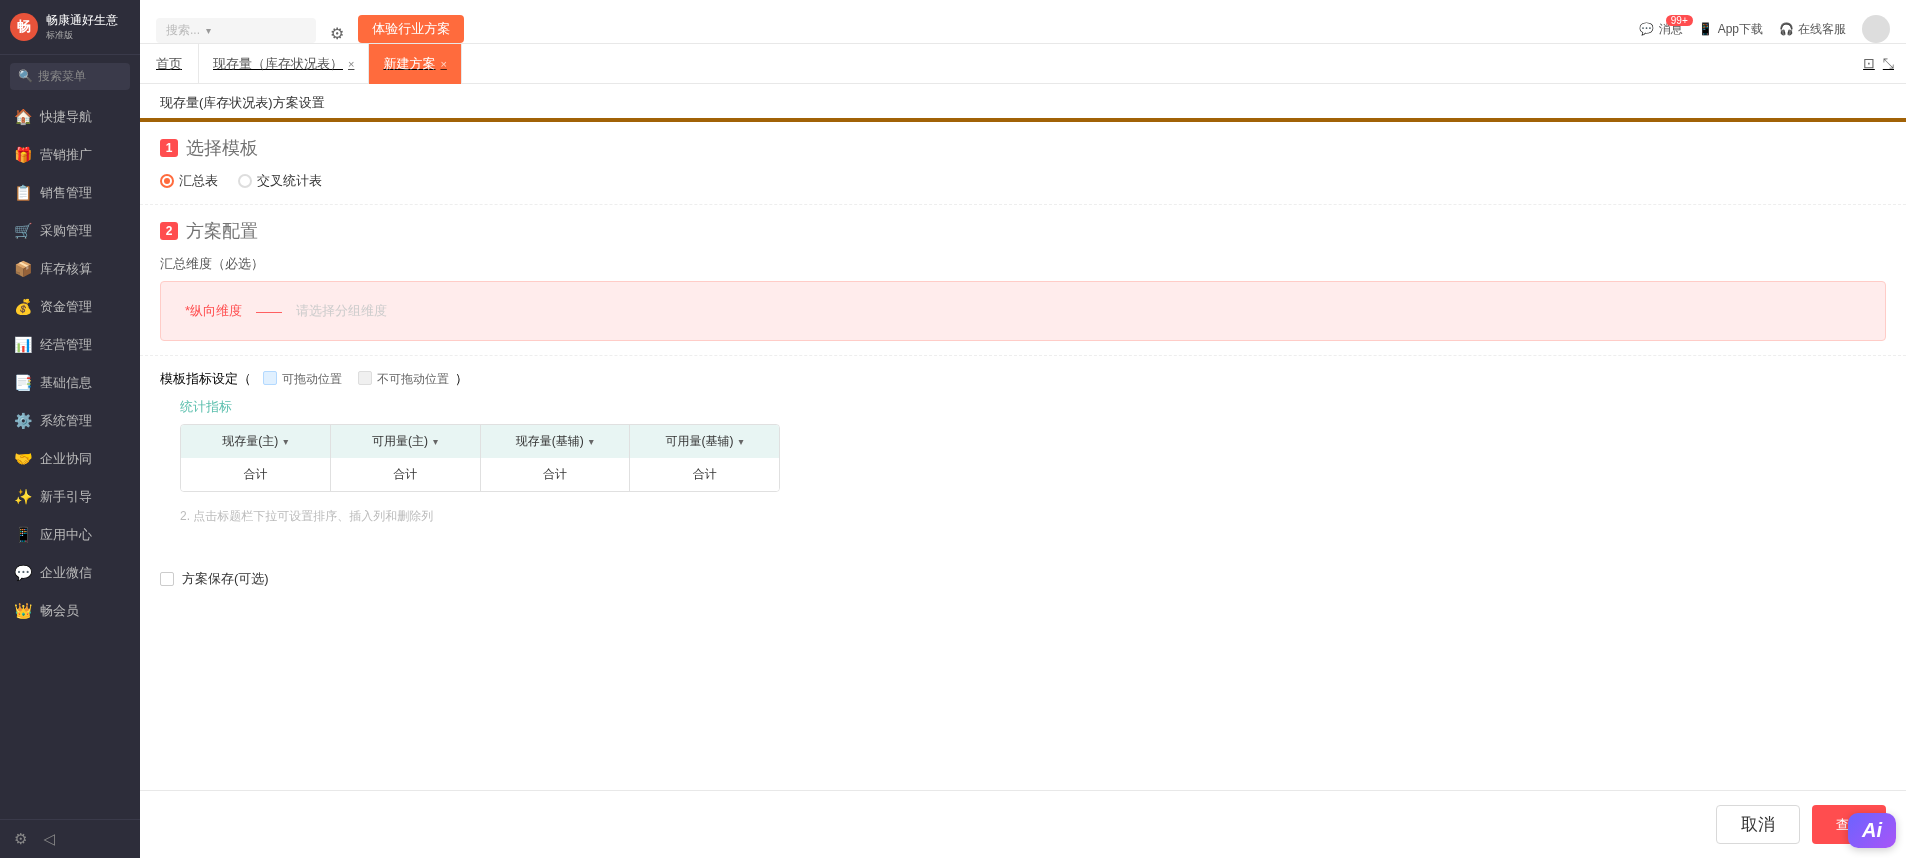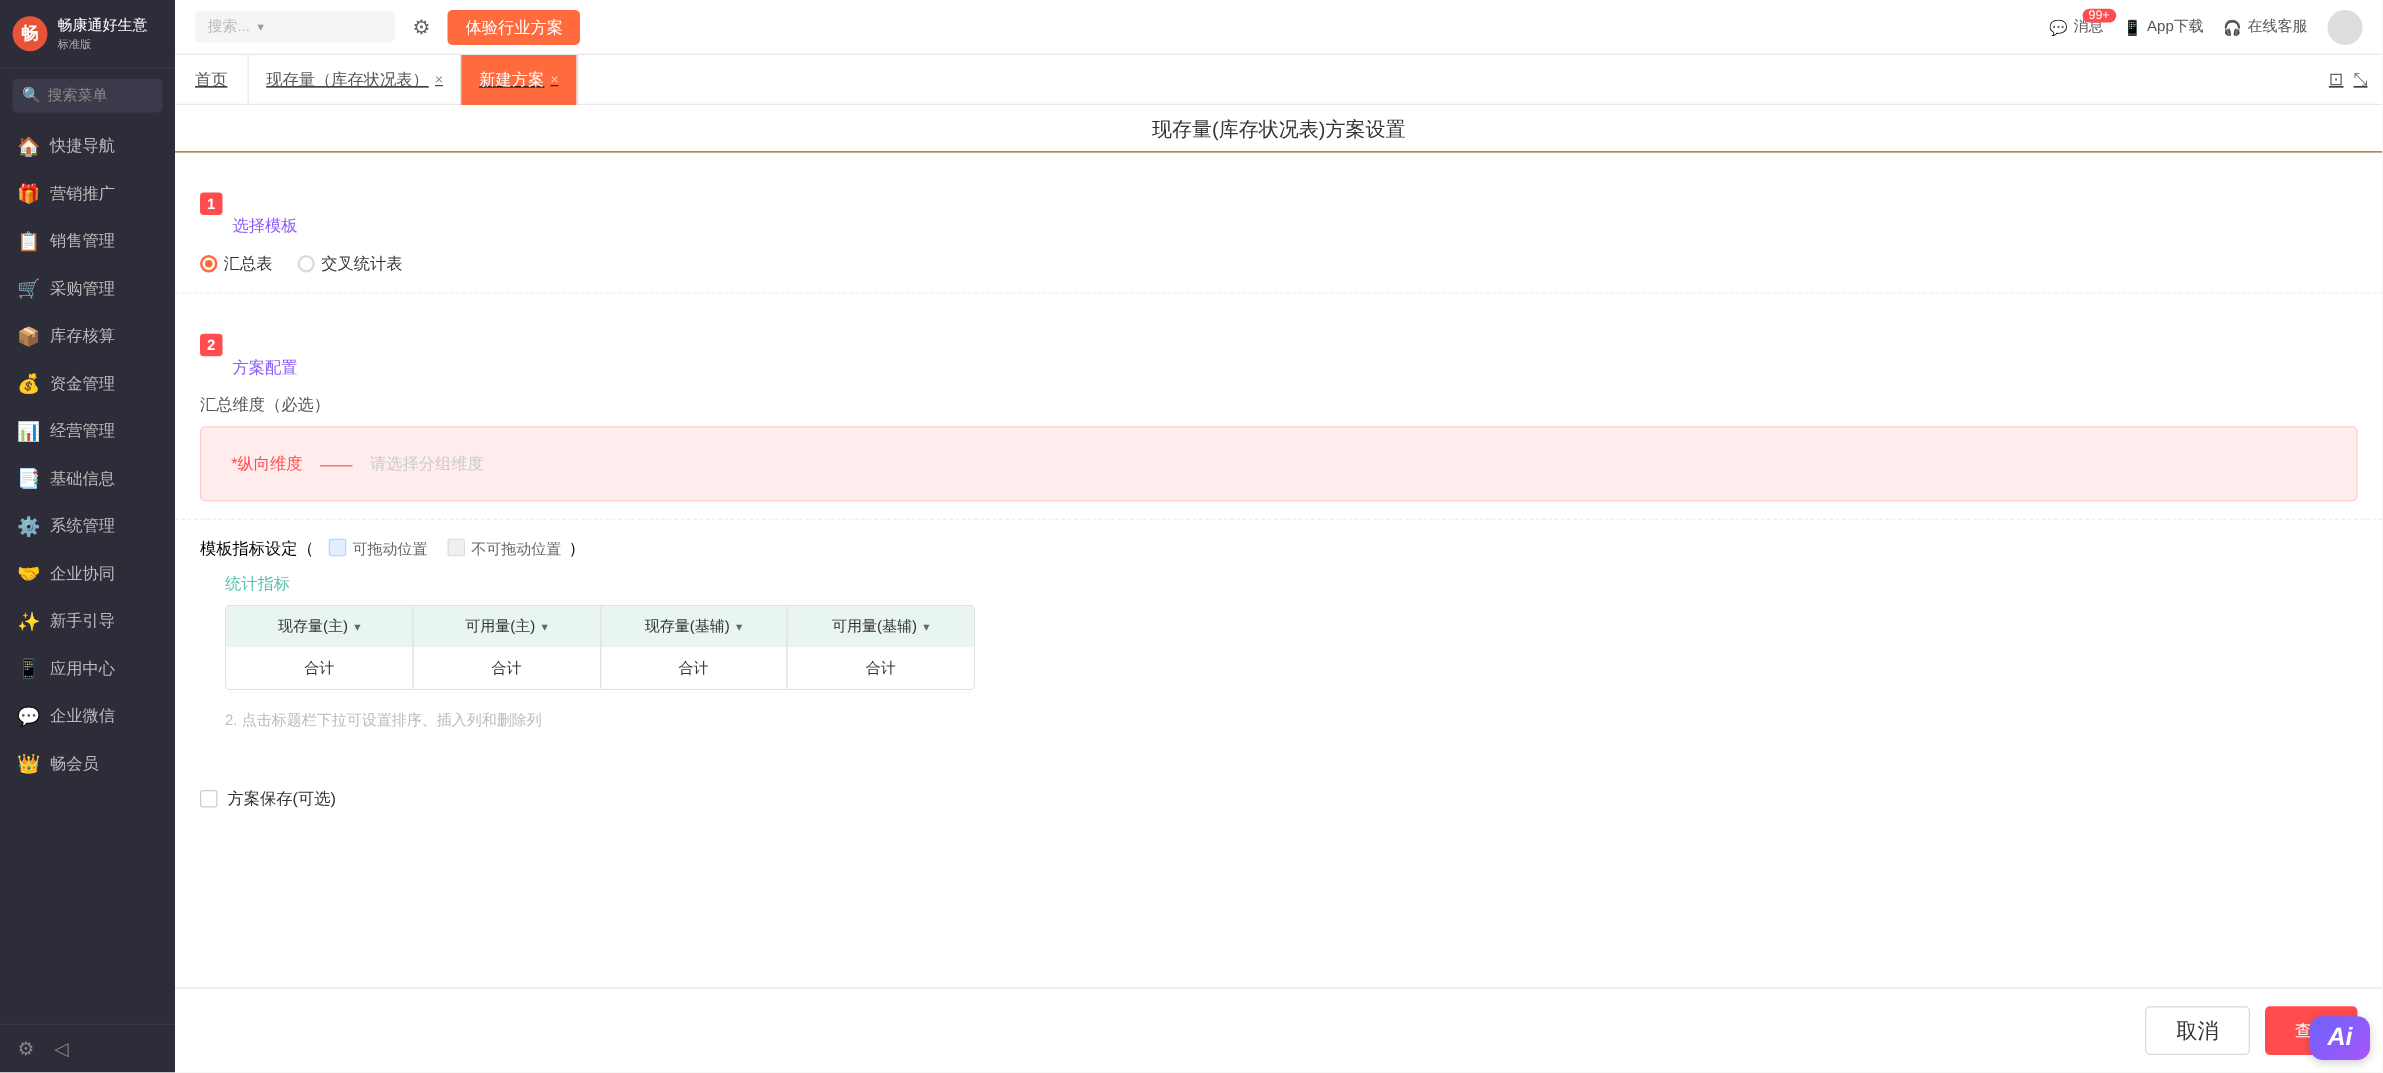--- a/index.html
+++ b/index.html
@@ -63,21 +63,21 @@
       flex-direction: column;
       background: #f0f2f5;
       overflow: hidden;
     }
 
     
     .topbar {
       background: #fff;
       height: 44px;
       display: flex;
-      align-items: center;
+      align-items: flex-end;
       padding: 0 16px;
       gap: 10px;
       border-bottom: 1px solid #e8e8e8;
       flex-shrink: 0;
     }
     .topbar-search-area {
       display: flex; align-items: center; gap: 6px;
       background: #f5f5f5; border-radius: 4px; padding: 4px 10px;
       min-width: 160px;
     }
@@ -159,44 +159,43 @@
 
     .page-panel {
       background: #fff;
       margin: 0;
       padding: 0;
       min-height: 100%;
     }
 
     .page-title {
       padding: 10px 20px 6px;
-      font-size: 16px;
+      font-size: 13px;
       color: #333;
-      border-bottom: 1px solid #a16207;
-      text-align: center;
+      border-bottom: 4px solid #a16207;
     }
 
     .section {
       padding: 14px 20px;
       border-bottom: 1px dashed #eee;
     }
 
     .section-header {
       display: flex; align-items: center; gap: 8px;
       margin-bottom: 12px;
     }
     .section-num {
       background: #ff4d4f;
       color: #fff;
       width: 18px; height: 18px;
       border-radius: 3px;
       display: flex; align-items: center; justify-content: center;
       font-size: 12px; font-weight: bold; flex-shrink: 0;
     }
-    .section-title { font-size: 13px; color: #8b5cf6; font-weight: 500; margin-top: 36px; }
+    .section-title { font-size: 18px; color: #737373; font-weight: 500; }
 
     
     .radio-group {
       display: flex; align-items: center; gap: 20px;
     }
     .radio-item {
       display: flex; align-items: center; gap: 5px;
       cursor: pointer; color: #333; font-size: 13px;
     }
     .radio-circle {

